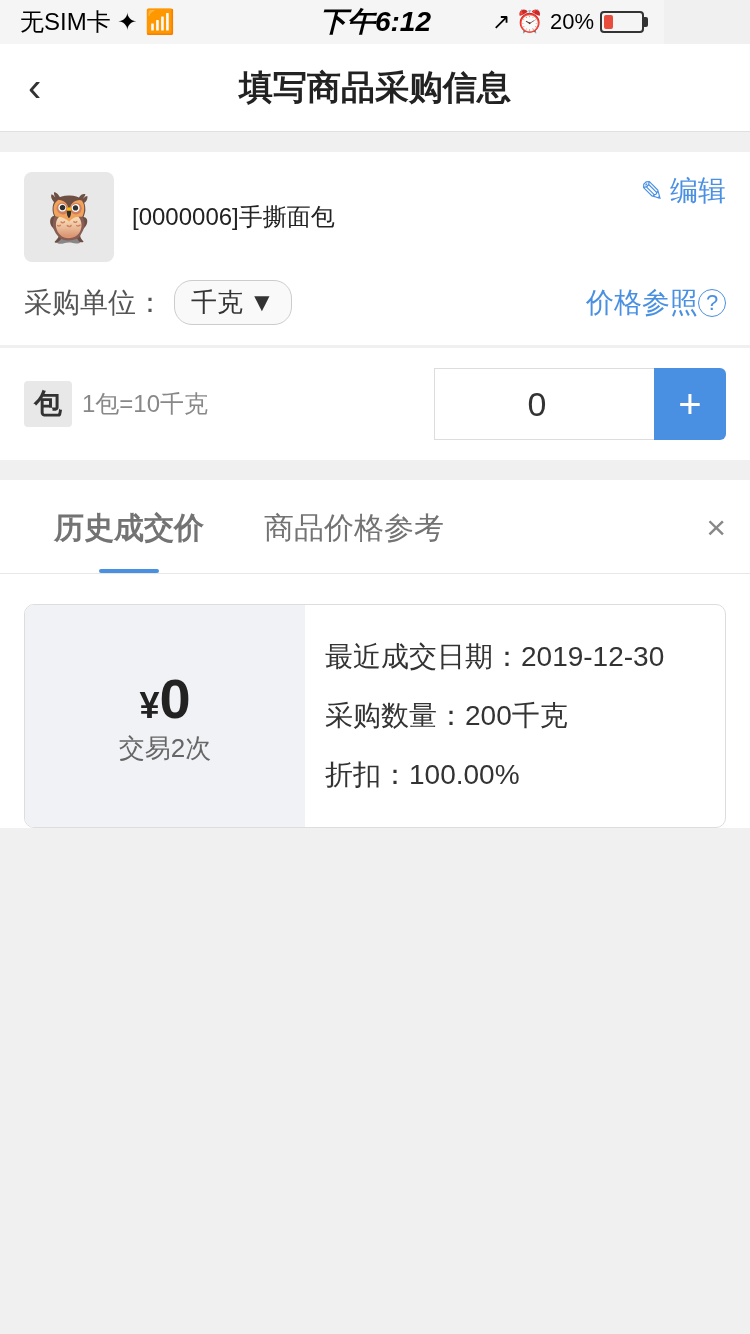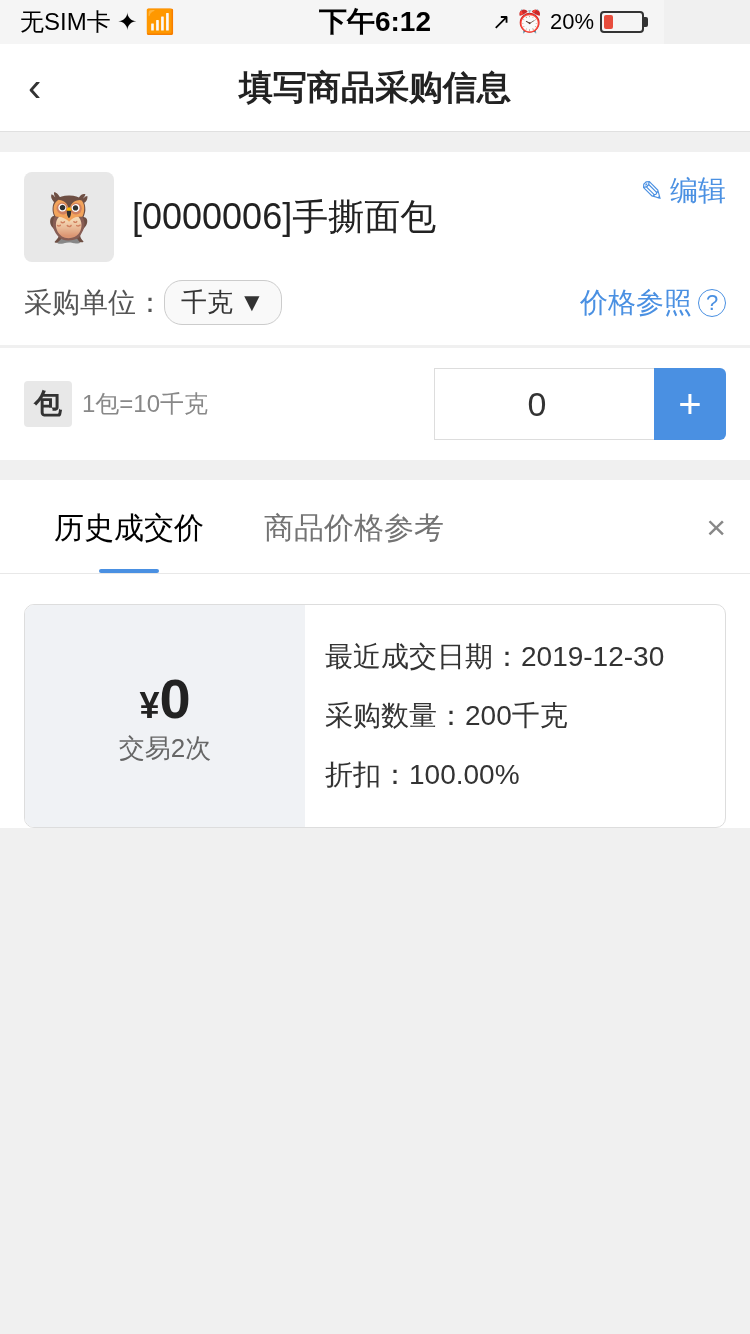--- a/index.html
+++ b/index.html
@@ -29,20 +29,21 @@
       align-items: center;
       gap: 8px;
       font-size: 24px;
     }
     .status-center {
       font-size: 28px;
       font-weight: 600;
       position: absolute;
       left: 50%;
       transform: translateX(-50%);
+      font-style: italic;
     }
     .status-right {
       display: flex;
       align-items: center;
       gap: 6px;
       font-size: 22px;
     }
     .battery-icon {
       width: 44px;
       height: 22px;
@@ -120,21 +121,21 @@
       display: flex;
       align-items: center;
       justify-content: center;
       flex-shrink: 0;
     }
     .owl-icon {
       font-size: 48px;
       color: #888;
     }
     .product-name {
-      font-size: 36px;
+      font-size: 24px;
       color: #222;
       font-weight: 500;
     }
     .edit-btn {
       color: #4a90e2;
       font-size: 28px;
       display: flex;
       align-items: center;
       gap: 6px;
       cursor: pointer;
@@ -160,21 +161,21 @@
       display: flex;
       align-items: center;
       gap: 6px;
       cursor: pointer;
     }
     .price-ref {
       color: #4a90e2;
       font-size: 28px;
       display: flex;
       align-items: center;
-      gap: 6px;
+      gap: 0;
       cursor: pointer;
     }
 
     
     .quantity-section {
       background: #fff;
       margin-top: 2px;
       padding: 20px 24px;
       display: flex;
       align-items: center;
@@ -241,22 +242,22 @@
       position: relative;
     }
     .tab-item {
       padding: 28px 30px 24px;
       font-size: 30px;
       color: #737373;
       cursor: pointer;
       position: relative;
     }
     .tab-item.active {
-      color: #000000;
-      font-weight: 400;
+      color: #737373;
+      font-weight: 700;
     }
     .tab-item.active::after {
       content: '';
       position: absolute;
       bottom: 0;
       left: 50%;
       transform: translateX(-50%);
       width: 60px;
       height: 4px;
       background: #4a90e2;
@@ -356,21 +357,21 @@
           <span class="owl-icon">🦉</span>
         </div>
         <span class="product-name">[0000006]手撕面包</span>
       </div>
       <span class="edit-btn">
         <span>✎</span>
         <span>编辑</span>
       </span>
     </div>
     <div class="product-unit-row">
-      <div style="display:flex;align-items:center;">
+      <div style="display:flex;align-items:center;gap:10px;">
         <span class="unit-label">采购单位：</span>
         <div class="unit-select">
           <span>千克</span>
           <span>▼</span>
         </div>
       </div>
       <div class="price-ref">
         <span>价格参照</span>
         <span style="width:28px;height:28px;border:1px solid #4a90e2;border-radius:50%;display:inline-flex;align-items:center;justify-content:center;font-size:22px;">?</span>
       </div>

